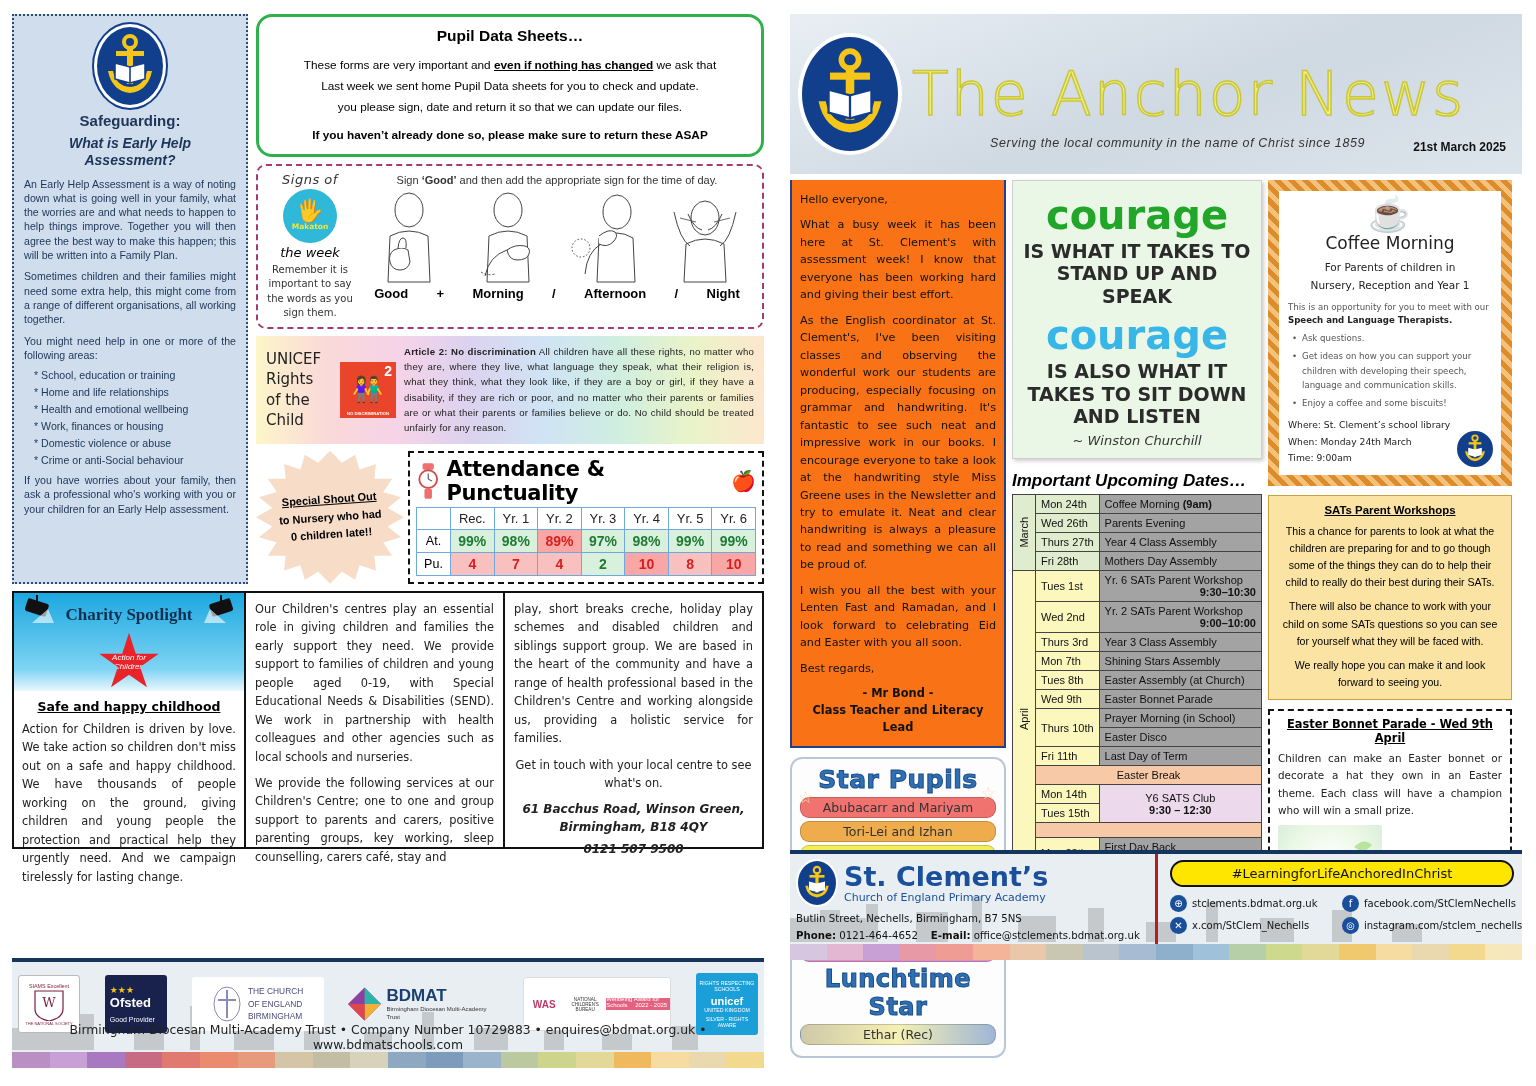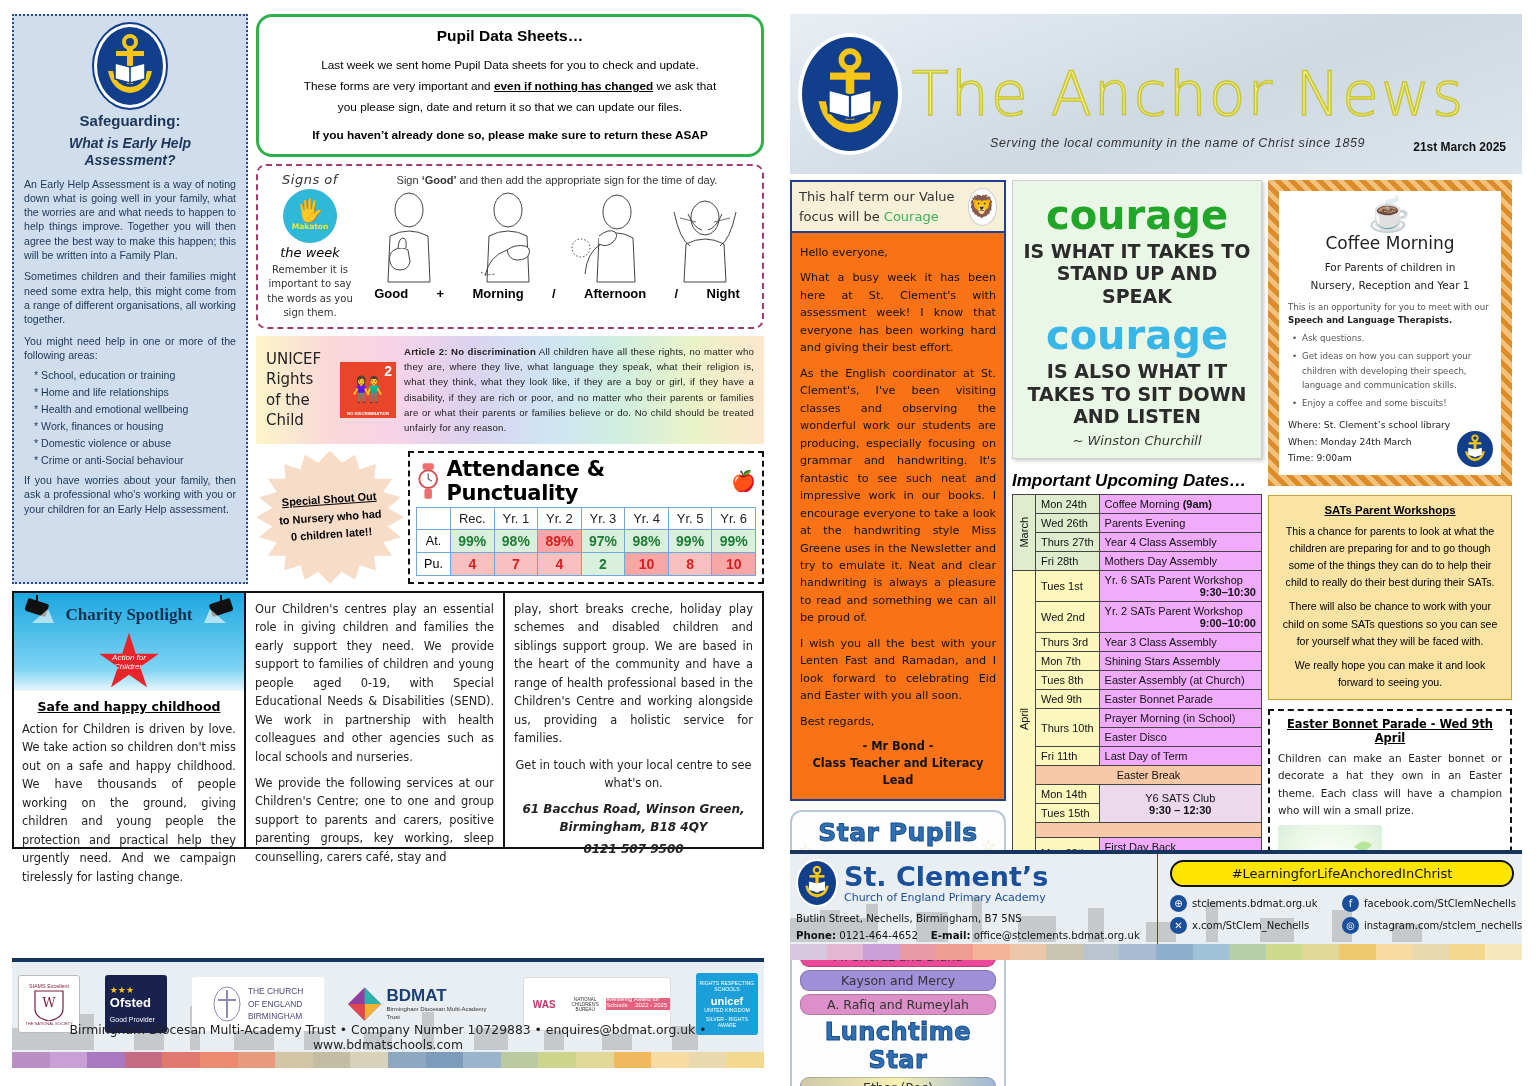--- a/index.html
+++ b/index.html
@@ -176,21 +176,21 @@
   .q5 { font-size:13px; font-style:italic; color:#333; }
 
   .dates-title { font-weight:bold; font-style:italic; font-size:17px; margin:12px 0 3px; }
   .dates { width:100%; border-collapse:collapse; }
   .dates td { border:1px solid #444; font-size:11px; padding:3px 5px; color:#111; }
   .dates td.mon { background:#dfeccd; width:16px; text-align:center; padding:0; }
   .dates td.mon span { writing-mode:vertical-rl; transform:rotate(180deg); font-size:11px; }
   .dates td.apr { background:#fbf7bd; }
   .dates td.d-mar { background:#dfeccd; width:62px; white-space:nowrap; }
   .dates td.d-apr { background:#fbf7bd; width:62px; white-space:nowrap; }
-  .dates td.ev { background:#f0abfc; }
+  .dates td.ev { background:#a3a3a3; }
   .dates .tm { display:block; text-align:right; font-weight:bold; }
   .dates td.break { background:#f7c9a7; text-align:center; }
   .dates td.sats { background:#ecd9ec; text-align:center; }
   .dates td.sats b { display:block; }
   .dates td.blank { background:#f7c9a7; height:15px; }
   .dates td.norm i { display:block; text-align:right; }
 
   .coffee { border:11px solid #dd8c2b; padding:0; background:#fff; position:relative;
     border-image: repeating-linear-gradient(45deg,#dd8c2b 0 5px,#f3c179 5px 10px) 11; }
   .coffee-inner { background:#fff; padding:6px 9px 8px; text-align:center; }
@@ -215,21 +215,21 @@
   .bn-txt { flex:1; font-size:10.4px; line-height:1.65; text-align:justify; color:#222; font-family:"DejaVu Sans",sans-serif; }
   .bn-img { width:104px; height:96px; border-radius:3px; background:radial-gradient(circle at 50% 40%, #fff 0%, #e9f7e4 55%, #cfe9d6 100%); position:relative; overflow:hidden; }
 
   .star-box { border:2px solid #b9c6d8; border-radius:12px; background:#fdfdfd; padding:6px 8px 8px; margin-top:9px; position:relative; }
   .sp-title { text-align:center; font-size:25px; font-weight:bold; color:#2f6fb5; -webkit-text-stroke:1px #1a4d85; font-family:"DejaVu Sans",sans-serif; letter-spacing:.5px; }
   .sp-row { border-radius:9px; text-align:center; font-size:12.5px; padding:2px 0; margin:3px 0; color:#333; font-family:"DejaVu Sans",sans-serif; border:1px solid rgba(0,0,0,.18); }
   .bgstar { position:absolute; color:#f0dfa8; font-size:17px; }
 
   .footer-right { position:absolute; left:14px; right:14px; bottom:18px; height:110px; background:#e9eef2; border-top:4px solid #16355e; overflow:hidden; }
   .fr-inner { position:relative; height:94px; display:flex; }
-  .fr-left { width:368px; padding:5px 8px 0 6px; border-right:1px solid #b91c1c; }
+  .fr-left { width:368px; padding:5px 8px 0 6px; border-right:3px solid #b91c1c; }
   .fr-brand { display:flex; align-items:center; gap:6px; }
   .fr-crest { width:42px;height:48px;border-radius:50%;background:#123f8c;border:2px solid #fff;display:flex;align-items:center;justify-content:center;flex:0 0 auto;}
   .fr-name { font-size:27px; font-weight:bold; color:#1a4f9c; line-height:1; font-family:"DejaVu Sans",sans-serif; }
   .fr-sub { font-size:11px; color:#1a4f9c; margin-top:1px; font-family:"DejaVu Sans",sans-serif; }
   .fr-addr { font-size:10.2px; color:#111; line-height:1.62; margin-top:4px; font-family:"DejaVu Sans",sans-serif; }
   .fr-addr b { font-weight:bold; }
   .fr-right { flex:1; padding:6px 8px 0 12px; }
   .hashtag { background:#ffe600; border:2px solid #111; border-radius:20px; text-align:center; font-size:13px; padding:4px 6px; color:#111; font-family:"DejaVu Sans",sans-serif; }
   .socials { display:flex; flex-wrap:wrap; margin-top:8px; }
   .soc { width:50%; display:flex; align-items:center; gap:5px; margin-bottom:5px; font-size:10px; color:#111; font-family:"DejaVu Sans",sans-serif; }
@@ -271,24 +271,24 @@
           <li>Domestic violence or abuse</li>
           <li>Crime or anti-Social behaviour</li>
         </ul>
         <div class="sg-p" style="margin-bottom:0">If you have worries about your family, then ask a professional who's working with you or your children for an Early Help assessment.</div>
       </div>
 
       <div class="left-right">
 
         <div class="pupil-box">
           <div class="pupil-title">Pupil Data Sheets…</div>
-          <div class="pupil-p">Last week we sent home Pupil Data sheets for you to check and update.</div>
           <div class="pupil-p">
             <span>These forms are very important and </span><b>even if nothing has changed</b><span> we ask that</span>
           </div>
+          <div class="pupil-p">Last week we sent home Pupil Data sheets for you to check and update.</div>
           <div class="pupil-p">you please sign, date and return it so that we can update our files.</div>
           <div class="pupil-bold">If you haven’t already done so, please make sure to return these ASAP</div>
         </div>
 
         <div class="makaton">
           <div class="mk-left">
             <div class="mk-sign1">Signs of</div>
             <div class="mk-badge">
               <div class="hand">🖐</div>
               <div class="nm">Makaton</div>
@@ -551,26 +551,20 @@
         </div>
       </div>
       <div class="mh-title">The Anchor News</div>
       <div class="mh-sub">Serving the local community in the name of Christ since 1859</div>
       <div class="mh-date">21st March 2025</div>
     </div>
 
     <div class="r-grid">
 
       <div class="col-a">
-        <div class="value-box">
-          <div class="value-txt">
-            <span>This half term our Value focus will be </span><span class="cg">Courage</span>
-          </div>
-          <div class="lion">🦁</div>
-        </div>
         <div class="letter">
           <p>Hello everyone,</p>
           <p>What a busy week it has been here at St. Clement's with assessment week! I know that everyone has been working hard and giving their best effort.</p>
           <p>As the English coordinator at St. Clement's, I've been visiting classes and observing the wonderful work our students are producing, especially focusing on grammar and handwriting. It's fantastic to see such neat and impressive work in our books. I encourage everyone to take a look at the handwriting style Miss Greene uses in the Newsletter and try to emulate it. Neat and clear handwriting is always a pleasure to read and something we can all be proud of.</p>
           <p>I wish you all the best with your Lenten Fast and Ramadan, and I look forward to celebrating Eid and Easter with you all soon.</p>
           <p>Best regards,</p>
           <p class="sig">- Mr Bond -</p>
           <p class="sig">Class Teacher and Literacy Lead</p>
         </div>
 

